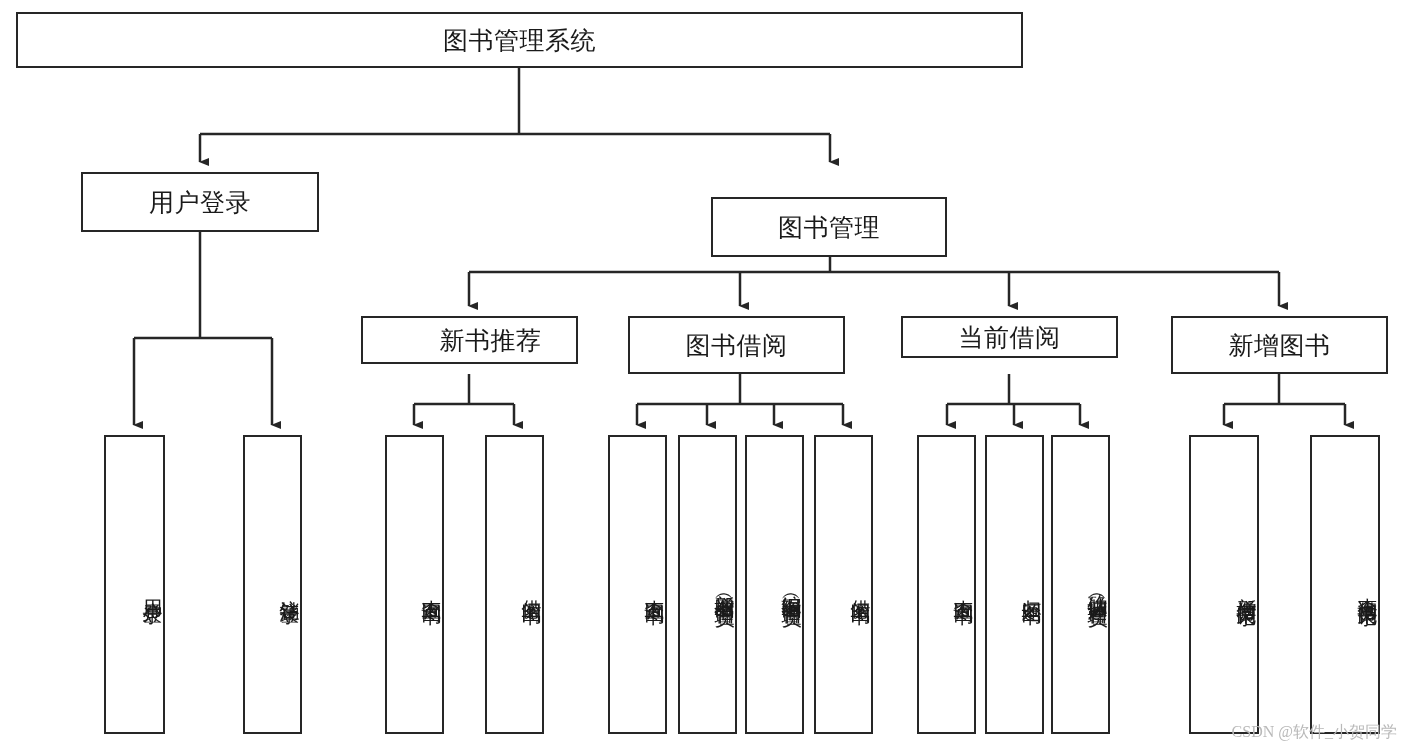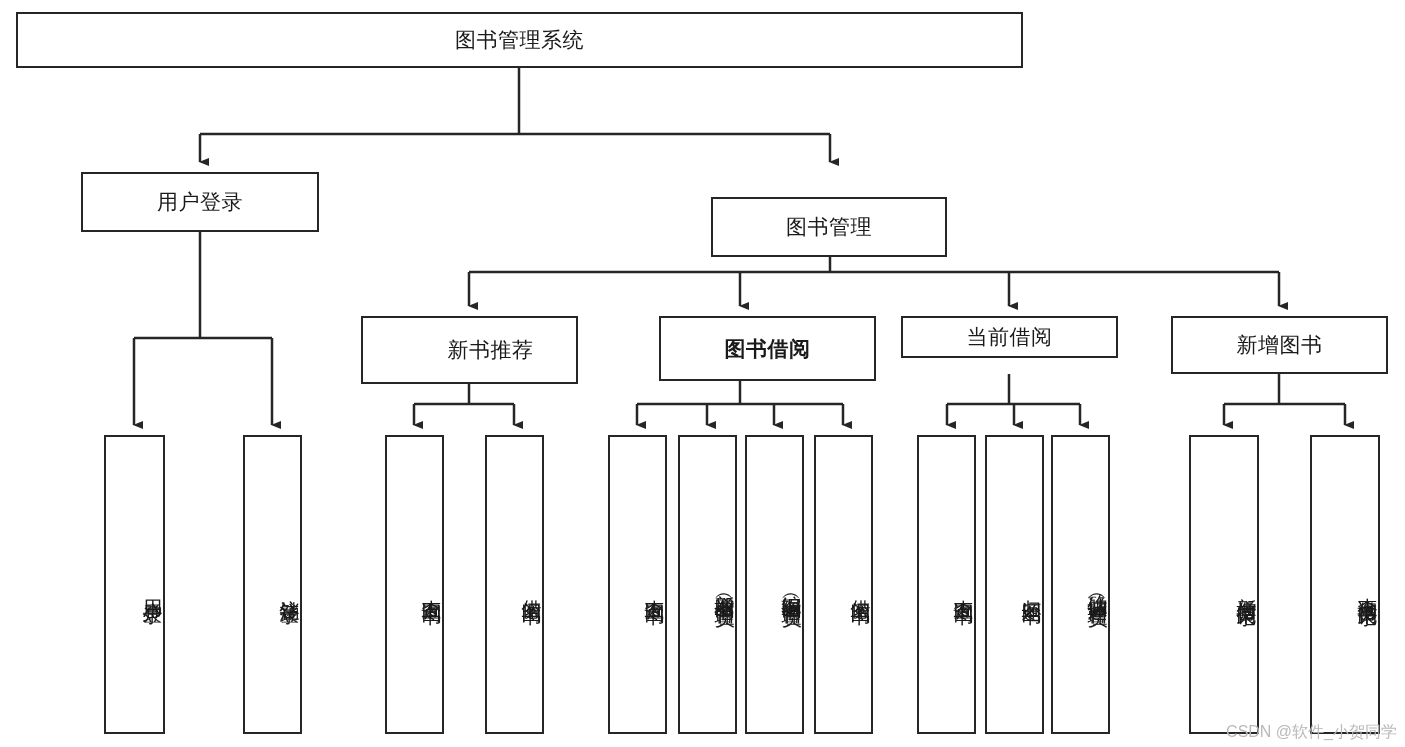--- a/index.html
+++ b/index.html
@@ -31,21 +31,21 @@
     box-sizing: border-box;
     background: #ffffff;
     border: 2px solid #262626;
     display: flex;
     align-items: center;
     justify-content: center;
     color: #1a1a1a;
     z-index: 2;
   }
   .node-h {
-    font-size: 21px;
+    font-size: 25px;
     letter-spacing: 0.5px;
     white-space: nowrap;
   }
   .node-v {
     writing-mode: vertical-rl;
     text-orientation: upright;
     font-size: 20px;
     letter-spacing: 2px;
     line-height: 1;
     align-items: flex-start;
@@ -55,21 +55,21 @@
     overflow: hidden;
   }
   .watermark {
     position: absolute;
     right: 8px;
     bottom: 4px;
     font-size: 16px;
     color: #b9b9b9;
     z-index: 5;
     white-space: nowrap;
-    font-family: Liberation Sans, sans-serif;
+    font-family: Liberation Serif, serif;
   }
 </style>
 </head>
 <body>
 
 <div id="diagram-root">
 
   <svg id="connectors" viewBox="0 0 1405 747" xmlns="http://www.w3.org/2000/svg">
     <defs>
       <marker id="arrowdown" markerWidth="10" markerHeight="10" refX="5" refY="9" orient="auto" markerUnits="userSpaceOnUse">
@@ -118,22 +118,22 @@
       <path d="M1224,404 L1224,425" marker-end="url(#arrowdown)"></path>
       <path d="M1345,404 L1345,425" marker-end="url(#arrowdown)"></path>
     </g>
   </svg>
 
   <div class="node node-h" style="left:16px; top:12px; width:1007px; height:56px;">图书管理系统</div>
 
   <div class="node node-h" style="left:81px; top:172px; width:238px; height:60px;">用户登录</div>
   <div class="node node-h" style="left:711px; top:172px; width:236px; height:60px;margin-top:25px;">图书管理</div>
 
-  <div class="node node-h" style="left:361px; top:316px; width:217px; height:68px;padding-left:42px;">新书推荐</div>
-  <div class="node node-h" style="left:659px; top:316px; width:217px; height:65px;font-weight:bold;">图书借阅</div>
+  <div class="node node-h" style="left:361px; top:316px; width:217px; height:48px;padding-left:42px;">新书推荐</div>
+  <div class="node node-h" style="left:628px; top:316px; width:217px; height:58px;">图书借阅</div>
   <div class="node node-h" style="left:901px; top:316px; width:217px; height:42px;">当前借阅</div>
   <div class="node node-h" style="left:1171px; top:316px; width:217px; height:58px;">新增图书</div>
 
   <div class="node node-v" style="left:104px; top:435px; width:61px; height:299px;">用户登录</div>
   <div class="node node-v" style="left:243px; top:435px; width:59px; height:299px;">注销登录</div>
 
   <div class="node node-v" style="left:385px; top:435px; width:59px; height:299px;">查询图书</div>
   <div class="node node-v" style="left:485px; top:435px; width:59px; height:299px;">借阅图书</div>
 
   <div class="node node-v" style="left:608px; top:435px; width:59px; height:299px;">查询图书</div>

